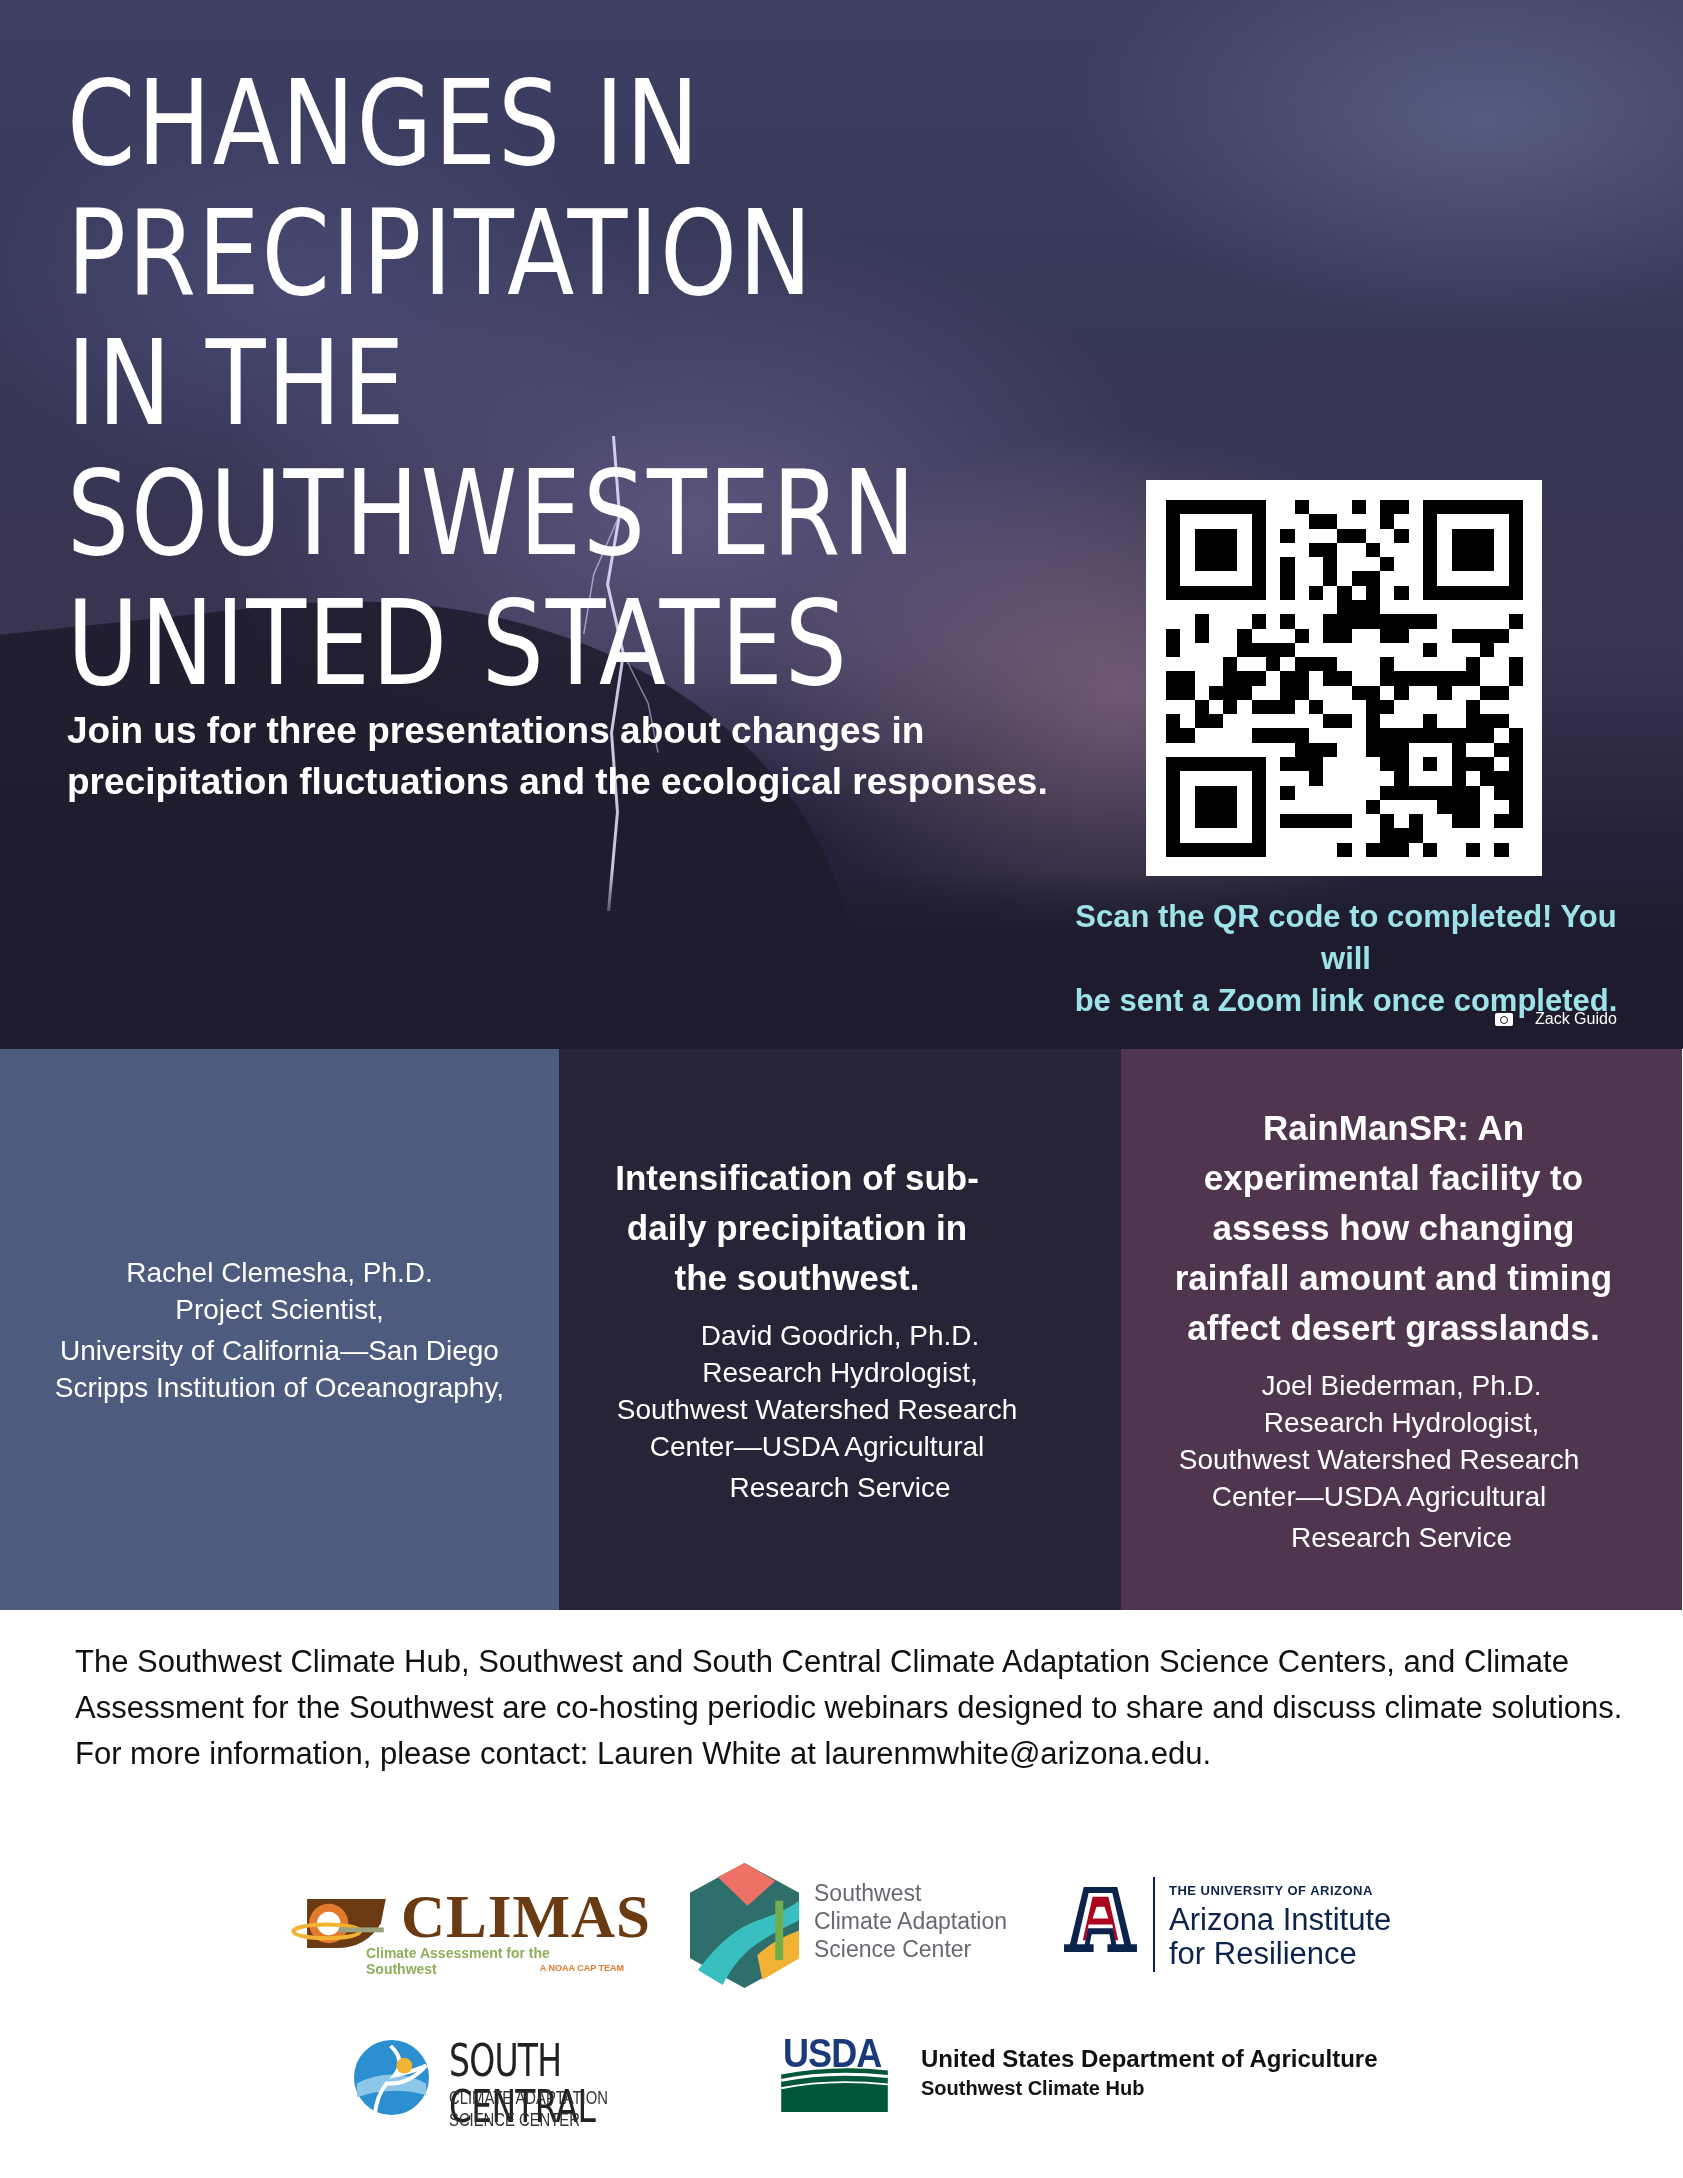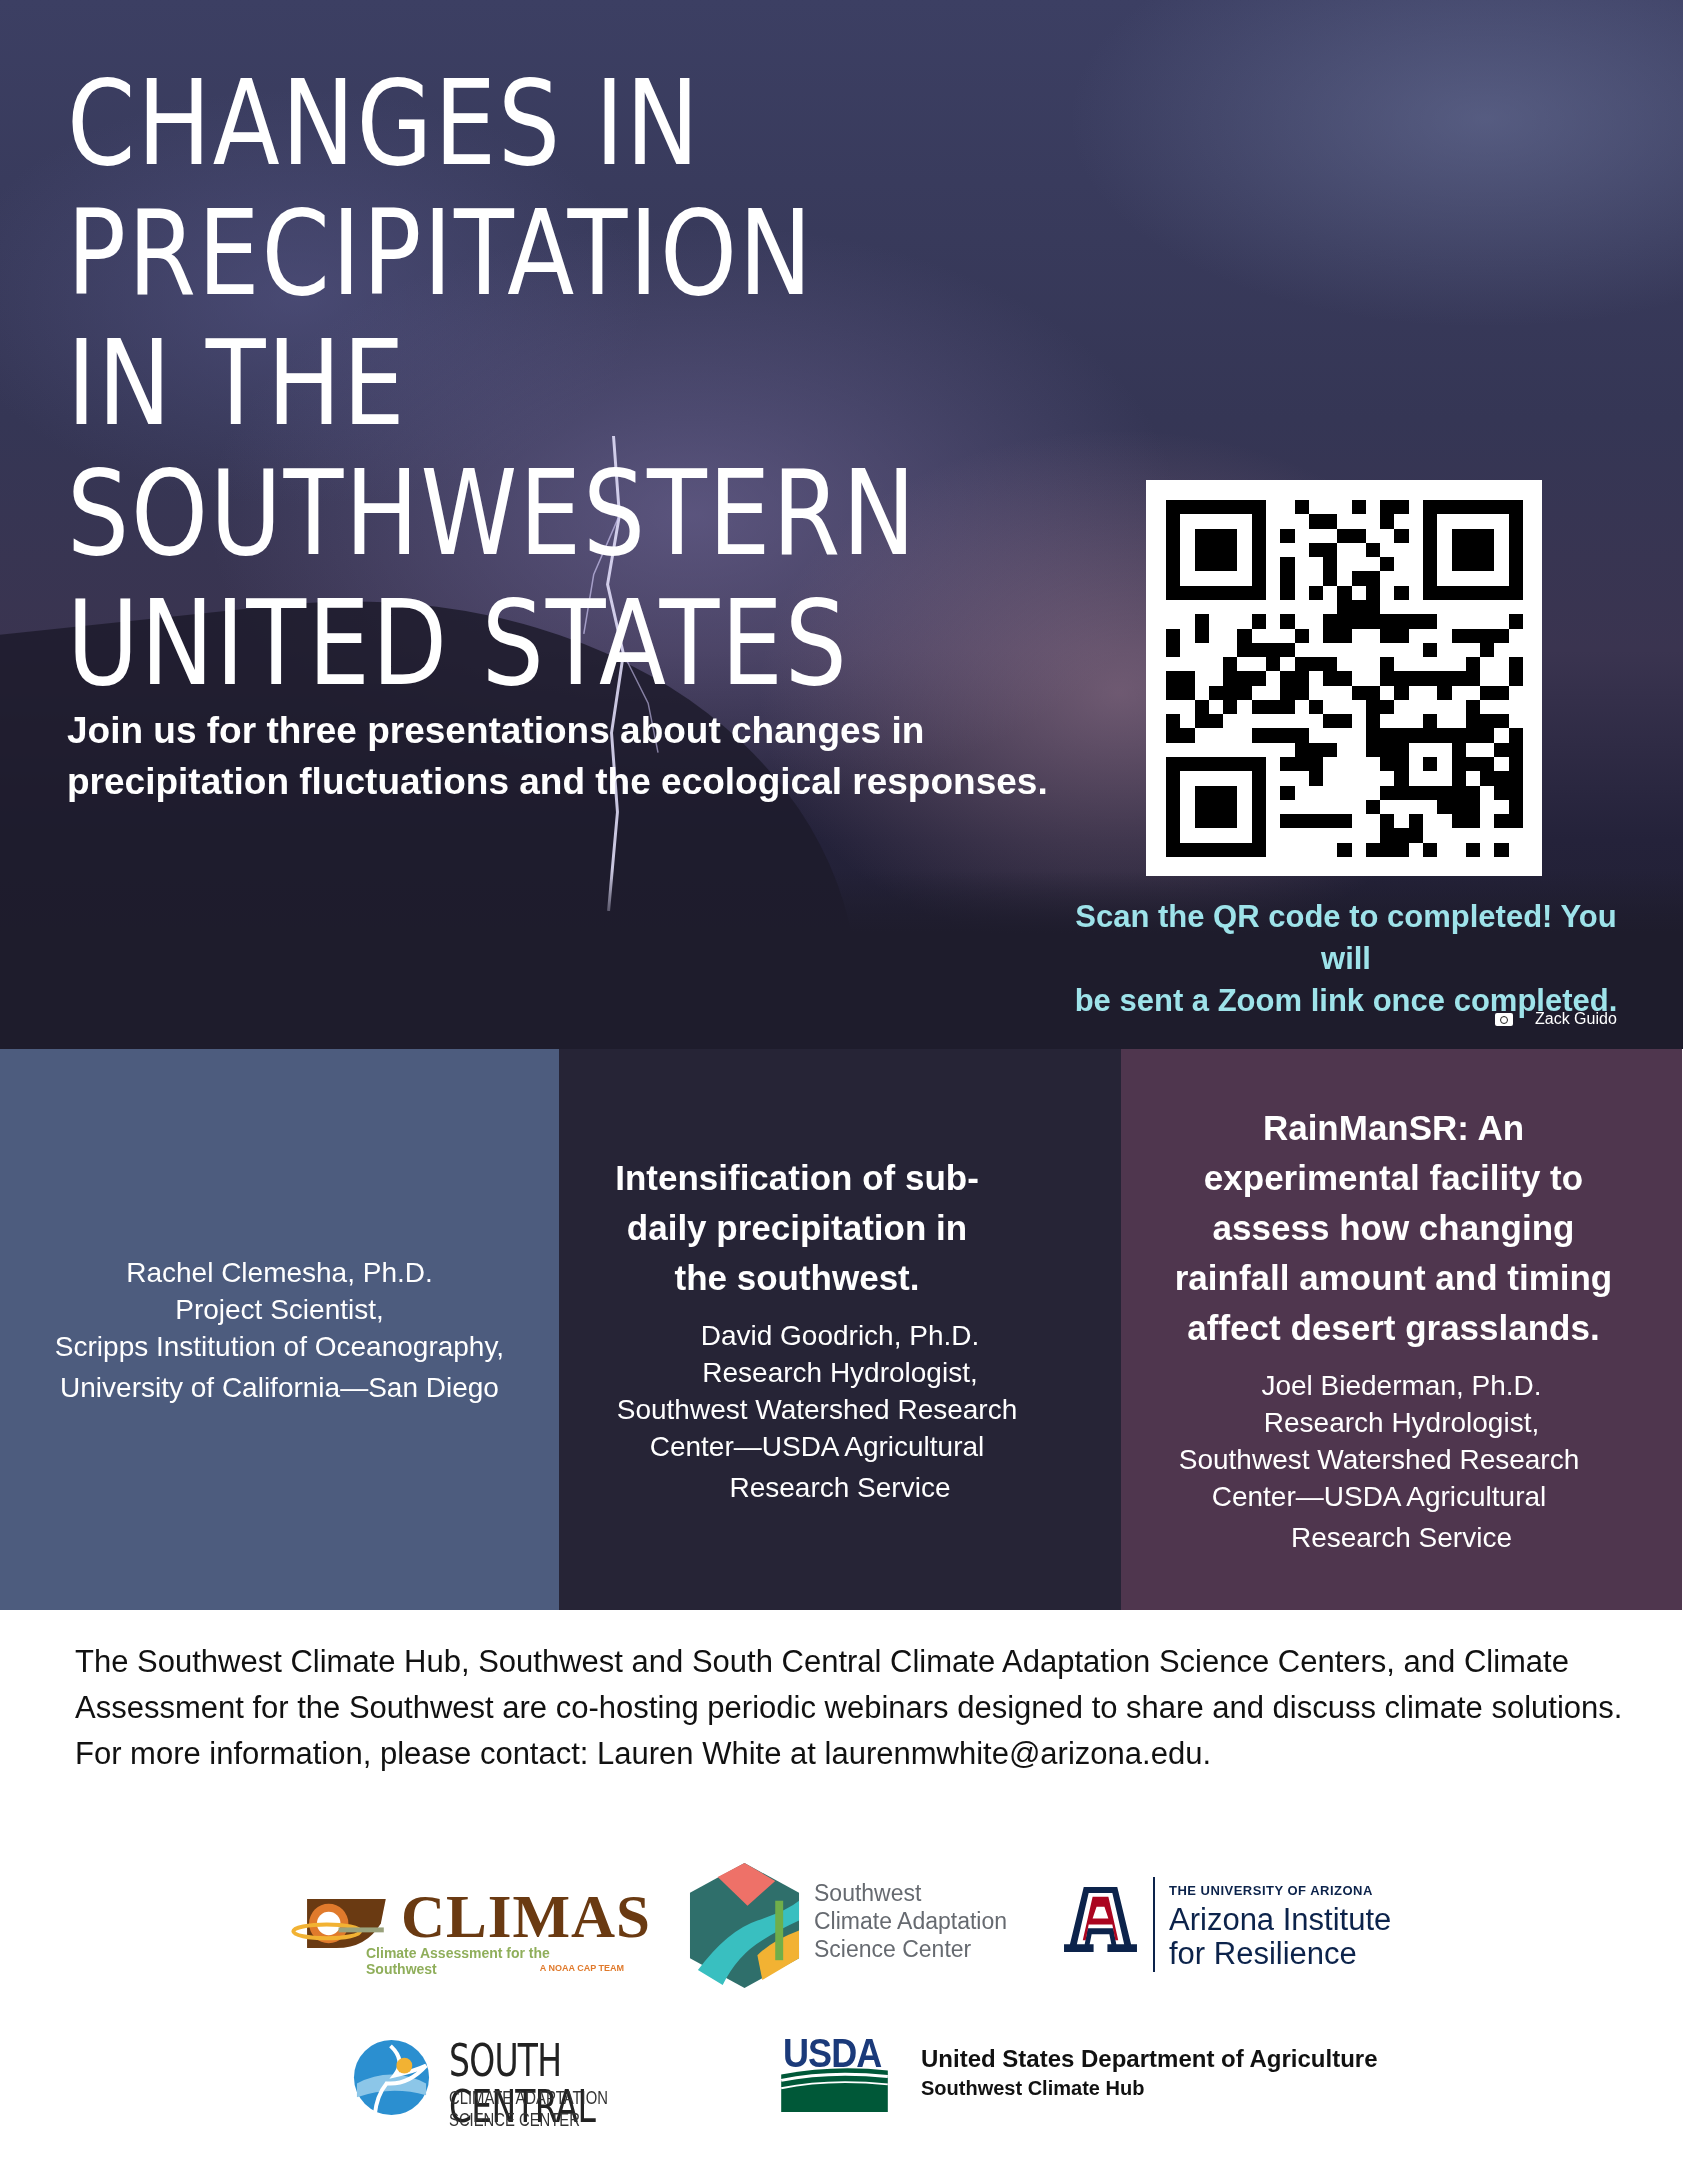--- a/index.html
+++ b/index.html
@@ -771,22 +771,22 @@
   <div class="credit">
     <span class="cam"></span>
     <span>Zack Guido</span>
   </div>
 </section>
 
 <section class="panels">
   <div class="panel p1">
     <p>Rachel Clemesha, Ph.D.</p>
     <p>Project Scientist,</p>
+    <p style="margin-top:4px">University of California—San Diego</p>
     <p>Scripps Institution of Oceanography,</p>
-    <p style="margin-top:4px">University of California—San Diego</p>
   </div>
   <div class="panel p2">
     <h2 style="width:396px">Intensification of sub-daily precipitation in the southwest.</h2>
     <p>David Goodrich, Ph.D.</p>
     <p>Research Hydrologist,</p>
     <p style="width:436px">Southwest Watershed Research Center—USDA Agricultural</p>
     <p style="margin-top:4px">Research Service</p>
   </div>
   <div class="panel p3">
     <h2 style="width:465px">RainManSR: An experimental facility to assess how changing rainfall amount and timing affect desert grasslands.</h2>

